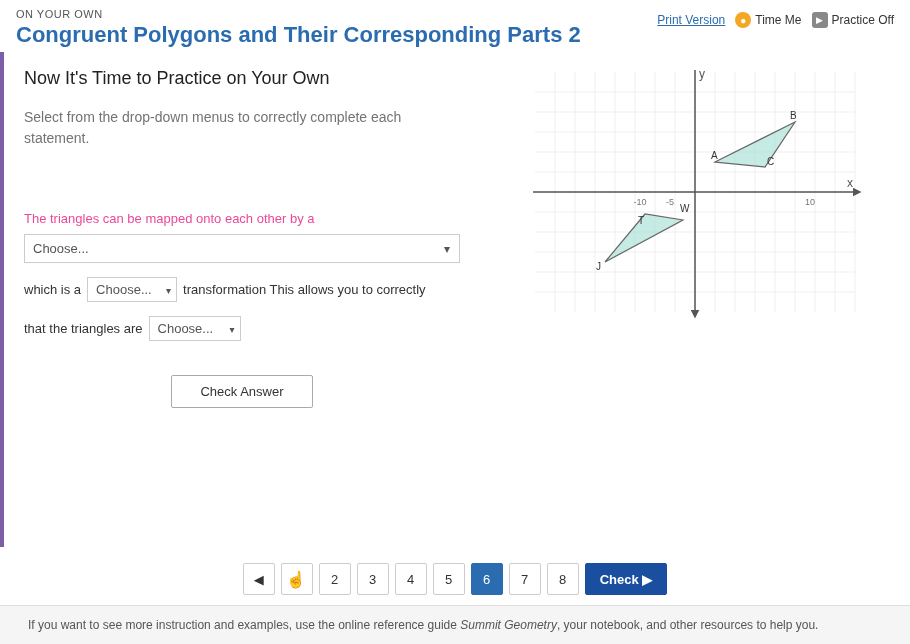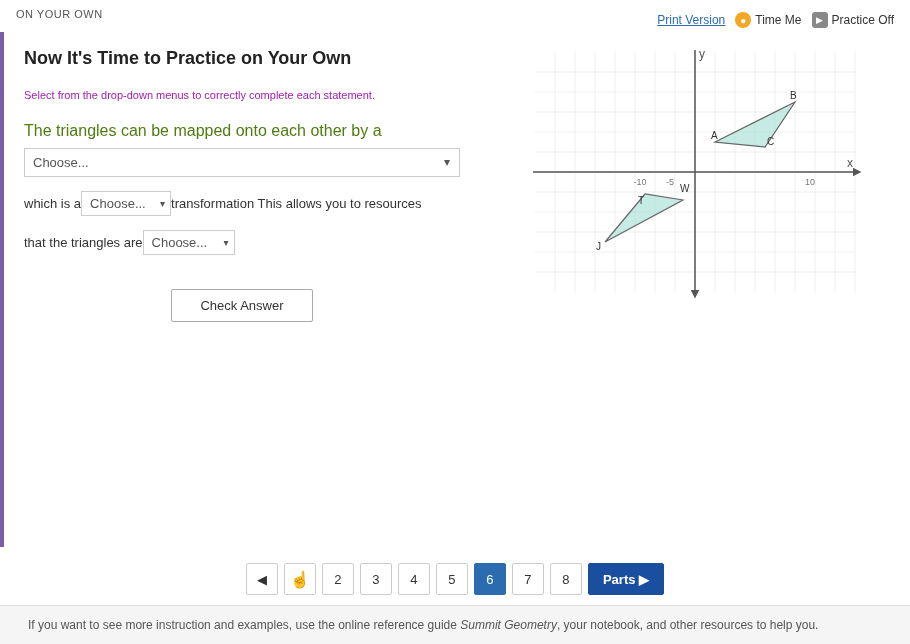--- a/index.html
+++ b/index.html
@@ -90,34 +90,35 @@
     }
     .left-panel {
       width: 480px;
       border-left: 4px solid #7b5ea7;
       padding: 16px 20px 10px 20px;
       display: flex;
       flex-direction: column;
     }
     .section-title {
       font-size: 18px;
-      font-weight: bold;
+      font-weight: normal;
       color: #222;
       margin-bottom: 18px;
     }
     .instruction-text {
-      font-size: 11px;
-      color: #a21caf;
+      font-size: 14px;
+      color: #737373;
       margin-bottom: 18px;
       line-height: 1.5;
     }
     .question-text {
-      font-size: 16px;
-      color: #4d7c0f;
+      font-size: 13px;
+      color: #ec4899;
       margin-bottom: 8px;
+      margin-top: 44px;
     }
     .dropdown-full-wrapper {
       position: relative;
       width: 100%;
       margin-bottom: 14px;
     }
     .dropdown-full-wrapper select {
       width: 100%;
       border: 1px solid #ccc;
       padding: 6px 28px 6px 8px;
@@ -134,20 +135,21 @@
       right: 10px;
       top: 50%;
       transform: translateY(-50%);
       pointer-events: none;
       color: #555;
       font-size: 12px;
     }
     .inline-row {
       display: flex;
       align-items: center;
+      gap: 6px;
       font-size: 13px;
       color: #333;
       margin-bottom: 14px;
       flex-wrap: wrap;
     }
     .inline-dropdown-wrapper {
       position: relative;
       display: inline-flex;
       align-items: center;
     }
@@ -251,20 +253,21 @@
     }
   </style>
 </head>
 <body>
 
 <div class="main-container">
 
   <div class="top-bar">
     <div class="top-left">
       <span class="on-your-own-label">ON YOUR OWN</span>
+      <span class="page-title">Congruent Polygons and Their Corresponding Parts 2</span>
     </div>
     <div class="top-right">
       <span class="print-link">Print Version</span>
       <button class="help-btn">
         <span class="icon-circle">●</span>
         <span>Time Me</span>
       </button>
       <button class="reading-btn">
         <span class="icon-reading">▶</span>
         <span>Practice Off</span>
@@ -291,21 +294,21 @@
 
       <div class="inline-row">
         <span>which is a</span>
         <div class="inline-dropdown-wrapper">
           <select>
             <option value="">Choose...</option>
             <option value="rigid">rigid</option>
             <option value="non-rigid">non-rigid</option>
           </select>
         </div>
-        <span>transformation  This allows you to resources</span>
+        <span>transformation  This allows you to correctly</span>
       </div>
 
       <div class="inline-row">
         <span>that the triangles are</span>
         <div class="inline-dropdown-wrapper">
           <select>
             <option value="">Choose...</option>
             <option value="congruent">congruent</option>
             <option value="similar">similar</option>
             <option value="neither">neither</option>
@@ -389,19 +392,19 @@
   <div class="pagination-bar">
     <button class="page-btn prev-btn">◀</button>
     <button class="page-btn hand-btn">☝</button>
     <button class="page-btn">2</button>
     <button class="page-btn">3</button>
     <button class="page-btn">4</button>
     <button class="page-btn">5</button>
     <button class="page-btn active">6</button>
     <button class="page-btn">7</button>
     <button class="page-btn">8</button>
-    <button class="page-btn next-btn">Parts ▶</button>
+    <button class="page-btn next-btn">Check ▶</button>
   </div>
 
   <div class="footer-bar">
     <span>If you want to see more instruction and examples, use the online reference guide <em>Summit Geometry</em>, your notebook, and other resources to help you.</span>
   </div>
 </div>
 
 </body></html>

